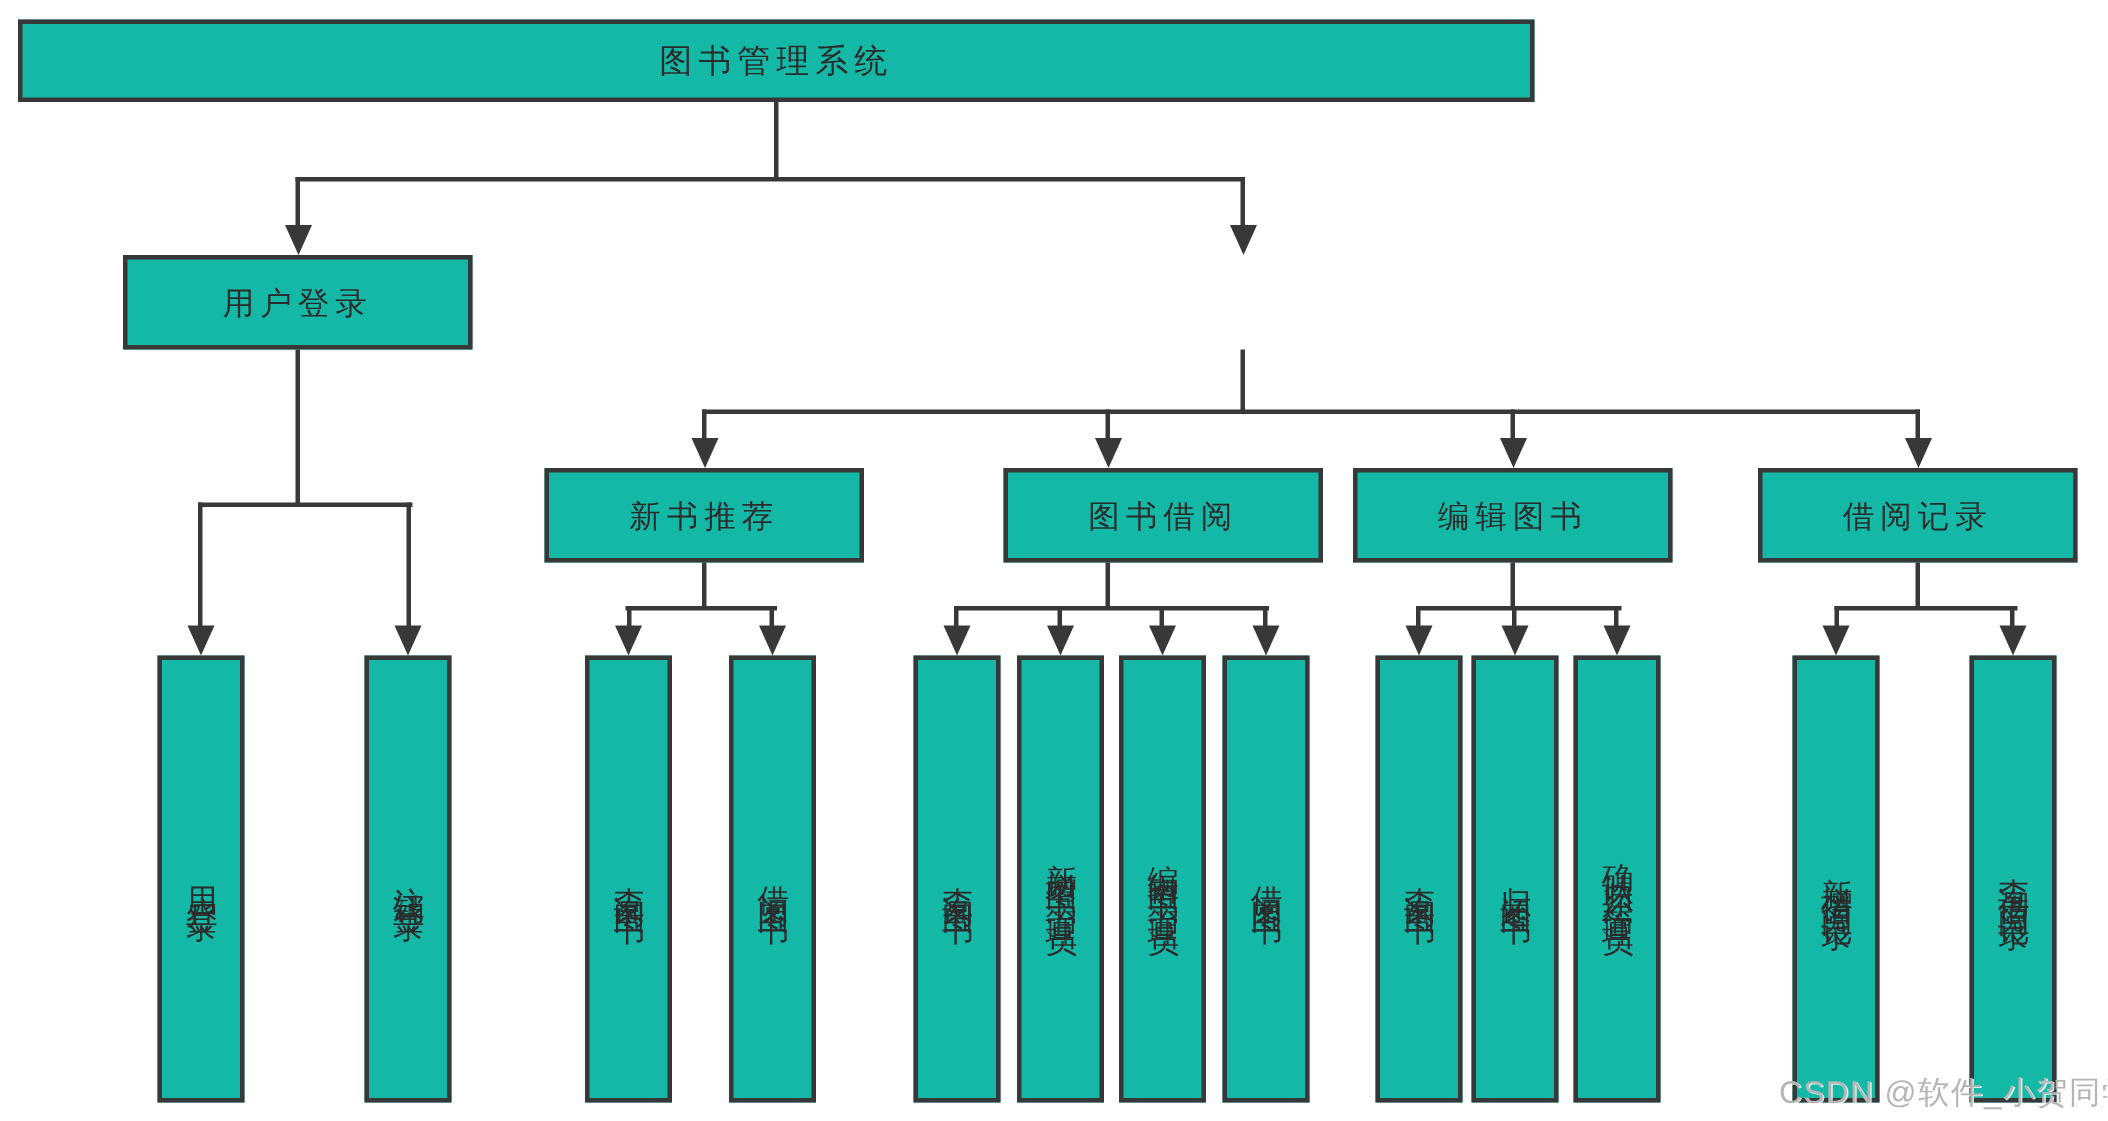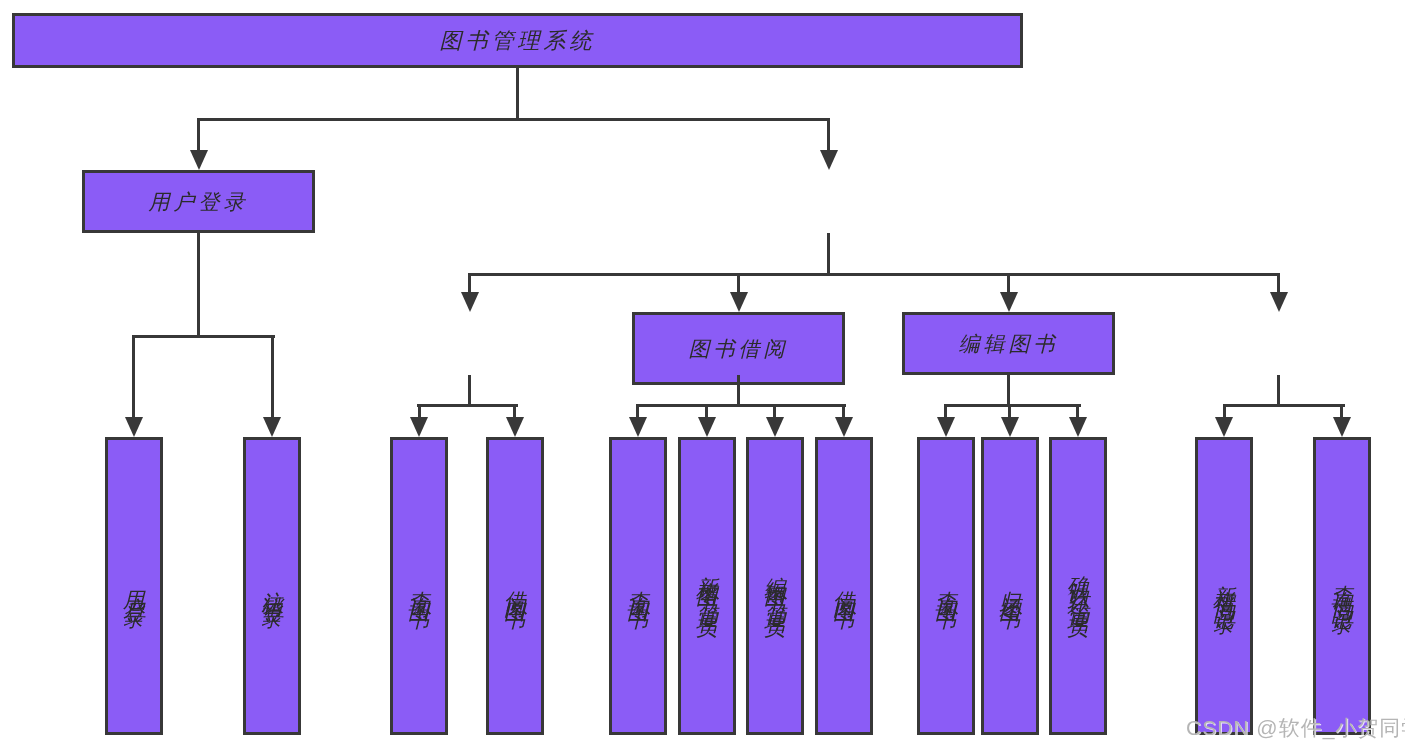--- a/index.html
+++ b/index.html
@@ -9,24 +9,23 @@
     --bg:#ffffff;
   }
   html,body{margin:0;padding:0;background:var(--bg);}
   body{font-family:"Liberation Sans","DejaVu Sans",sans-serif;}
   .diagram{
     position:relative;width:1405px;height:747px;background:var(--bg);
     overflow:hidden;
   }
   .box{
     position:absolute;box-sizing:border-box;
-    border:3px solid var(--line);background:#8b5cf6;
+    border:3px solid var(--line);background:#14b8a6;
     display:flex;align-items:center;justify-content:center;
     color:var(--text);
-    font-style:italic;
   }
   .box.h{font-size:21px;letter-spacing:4px;}
   .box.root{font-size:22px;}
   .box.v{width:58px;top:437px;height:298px;}
   .vtext{
     writing-mode:vertical-rl;text-orientation:mixed;
     font-size:21px;letter-spacing:6px;line-height:1;
     color:var(--text);
   }
   .hline{position:absolute;height:3px;background:var(--line);}
@@ -70,22 +69,24 @@
   <div class="hline" style="left:468px;top:273px;width:812px;"></div>
   <div class="vline" style="left:468px;top:273px;height:21px;"></div>
   <div class="arrow" style="left:461px;top:292px;"></div>
   <div class="vline" style="left:737px;top:273px;height:21px;"></div>
   <div class="arrow" style="left:730px;top:292px;"></div>
   <div class="vline" style="left:1007px;top:273px;height:21px;"></div>
   <div class="arrow" style="left:1000px;top:292px;"></div>
   <div class="vline" style="left:1277px;top:273px;height:21px;"></div>
   <div class="arrow" style="left:1270px;top:292px;"></div>
 
-  <div class="box h" style="left:632px;top:312px;width:213px;height:73px;">图书借阅</div>
+  <div class="box h" style="left:363px;top:312px;width:213px;height:63px;">新书推荐</div>
+  <div class="box h" style="left:669px;top:312px;width:213px;height:63px;">图书借阅</div>
   <div class="box h" style="left:902px;top:312px;width:213px;height:63px;">编辑图书</div>
+  <div class="box h" style="left:1172px;top:312px;width:213px;height:63px;">借阅记录</div>
 
   <div class="vline" style="left:468px;top:375px;height:31px;"></div>
   <div class="hline" style="left:417px;top:404px;width:101px;"></div>
   <div class="vline" style="left:418px;top:404px;height:15px;"></div>
   <div class="arrow" style="left:410px;top:417px;"></div>
   <div class="vline" style="left:513px;top:404px;height:15px;"></div>
   <div class="arrow" style="left:506px;top:417px;"></div>
 
   <div class="vline" style="left:737px;top:375px;height:31px;"></div>
   <div class="hline" style="left:636px;top:404px;width:210px;"></div>

